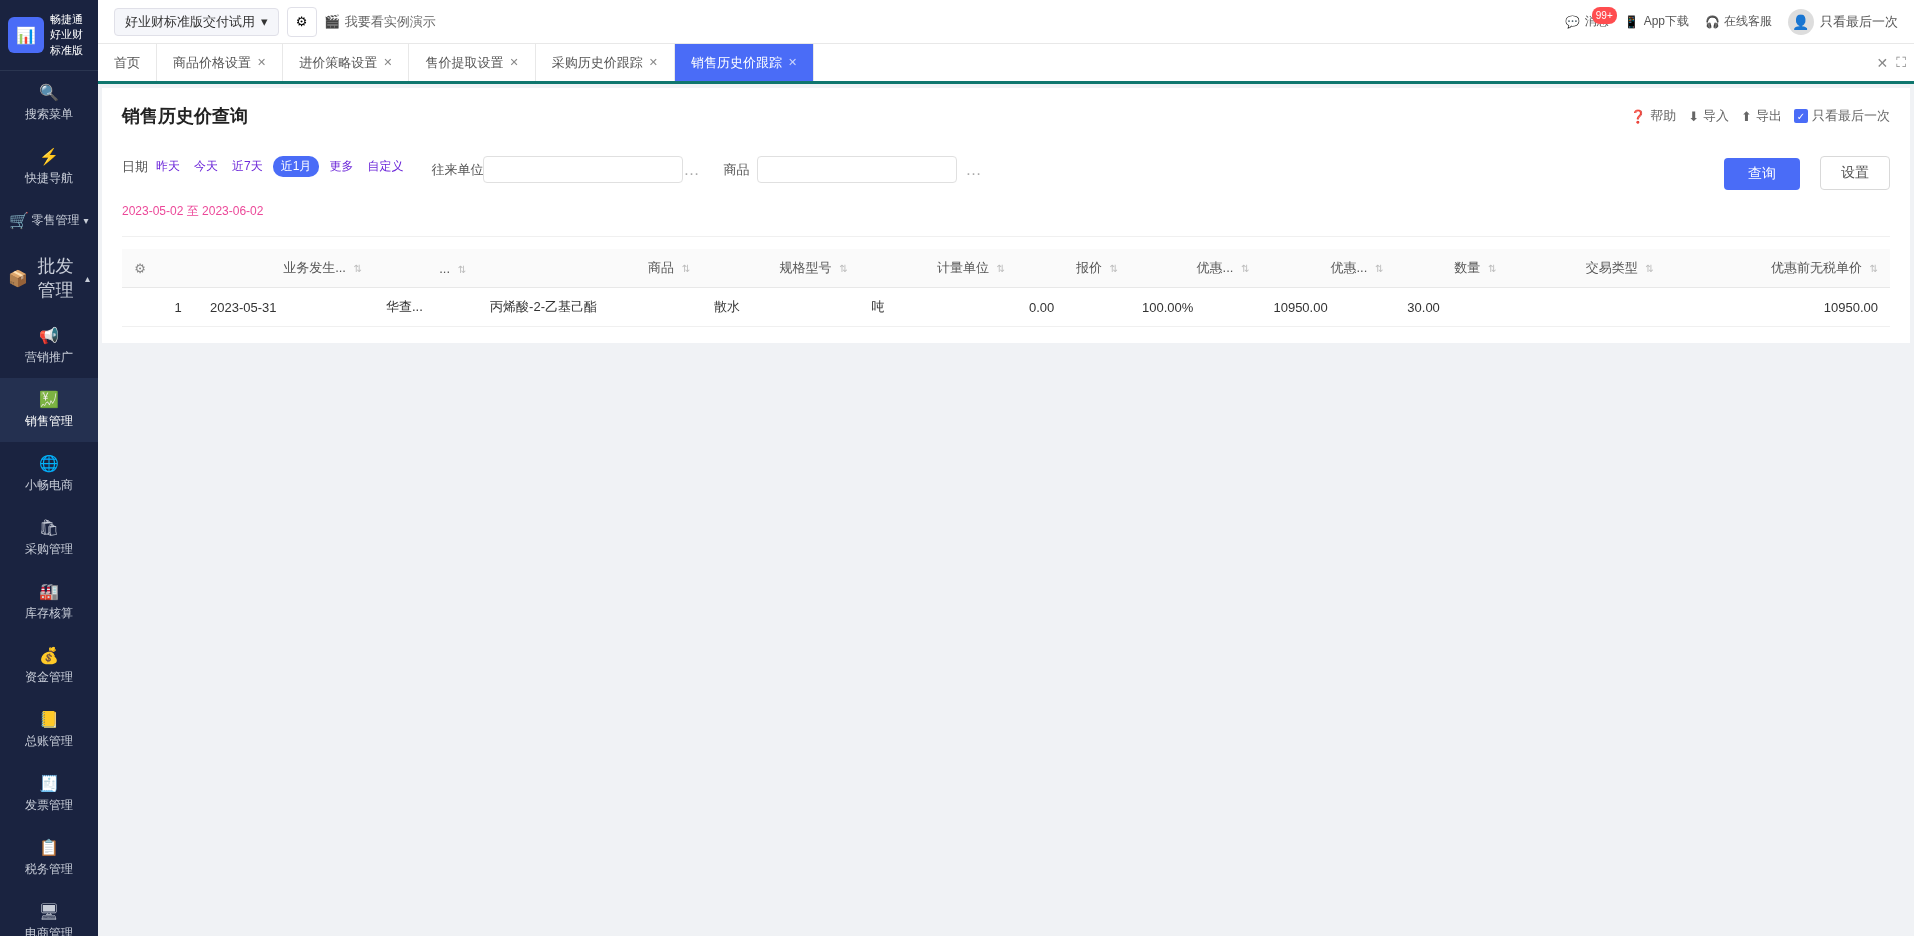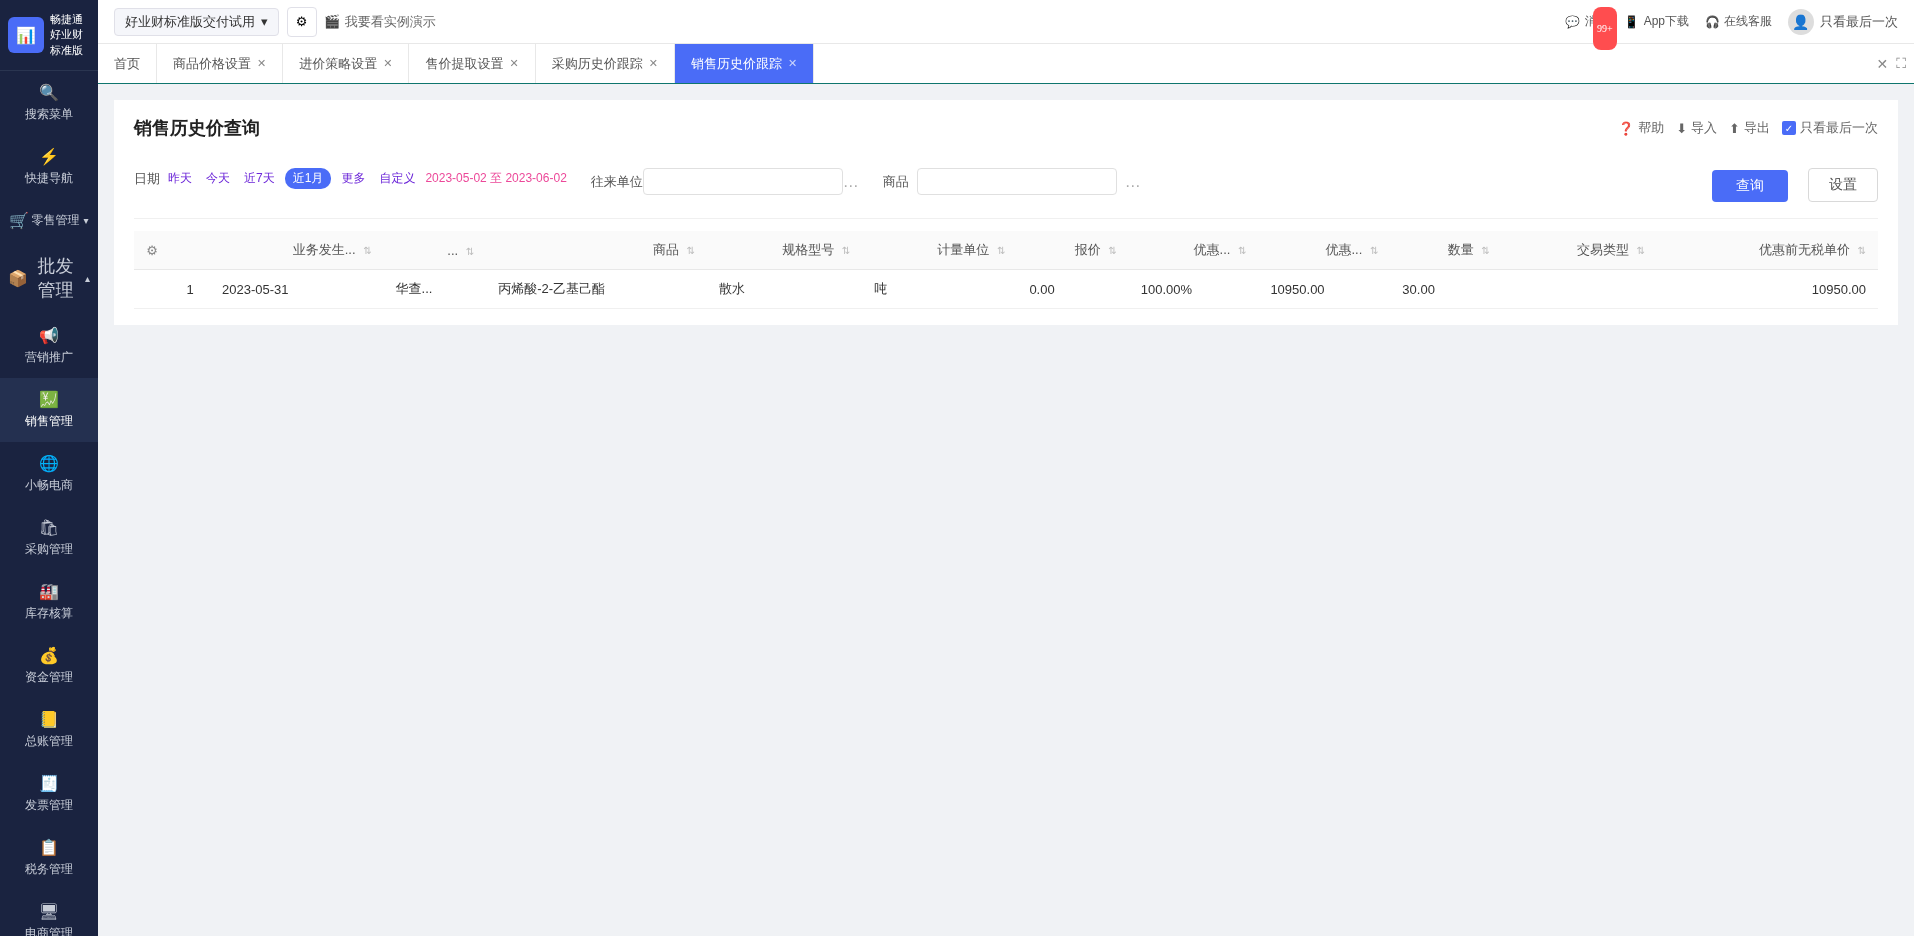--- a/index.html
+++ b/index.html
@@ -92,38 +92,37 @@
       display: flex; align-items: center; gap: 4px;
       color: #666; font-size: 13px; cursor: pointer;
     }
     .topbar-right { display: flex; align-items: center; gap: 16px; }
     .topbar-action { display: flex; align-items: center; gap: 4px; cursor: pointer; color: #555; font-size: 12px; position: relative; }
     .badge {
       background: #ff4d4f;
       color: #fff;
       font-size: 10px;
       border-radius: 8px;
-      padding: 16px 4px;
+      padding: 3px 4px;
       position: absolute;
       top: -6px; right: -8px;
       min-width: 18px;
       text-align: right;
-      font-family: Liberation Serif, serif;
     }
     .user-info { display: flex; align-items: center; gap: 6px; cursor: pointer; color: #555; }
     .user-avatar { width: 26px; height: 26px; background: #ddd; border-radius: 50%; display: flex; align-items: center; justify-content: center; font-size: 14px; }
 
     
     .tabbar {
       background: #fff;
       height: 40px;
       display: flex;
       align-items: center;
       padding: 0 0 0 0;
-      border-bottom: 1px solid #0f766e;
+      border-bottom: 3px solid #0f766e;
       flex-shrink: 0;
       overflow: hidden;
     }
     .tab {
       height: 40px;
       display: flex; align-items: center;
       padding: 0 16px;
       font-size: 13px;
       cursor: pointer;
       color: #555;
@@ -132,39 +131,39 @@
       gap: 6px;
       flex-shrink: 0;
     }
     .tab.active { background: #4a6cf7; color: #fff; align-items: center; }
     .tab-close { font-size: 11px; opacity: 0.7; }
     .tabbar-end { display: flex; align-items: center; margin-left: auto; padding-right: 8px; gap: 8px; flex-shrink: 0; }
     .tabbar-end-btn { cursor: pointer; font-size: 14px; color: #888; }
 
     
     .content { flex: 1; overflow-y: auto; background: #f0f2f5; padding: 0; }
-    .page-panel { background: #fff; margin: 16px; padding: 16px 20px; }
+    .page-panel { background: #fff; margin: 4px; padding: 16px 20px; }
     .page-header {
       display: flex; align-items: center; justify-content: space-between;
       margin-bottom: 16px;
     }
     .page-title { font-size: 18px; font-weight: 600; color: #222; }
     .page-header-actions { display: flex; align-items: center; gap: 12px; font-size: 13px; color: #666; }
     .header-action-btn { display: flex; align-items: center; gap: 4px; cursor: pointer; }
     .only-last-checkbox { display: flex; align-items: center; gap: 4px; cursor: pointer; }
     .checkbox-checked { width: 14px; height: 14px; background: #4a6cf7; border-radius: 2px; display: flex; align-items: center; justify-content: center; color: #fff; font-size: 10px; }
 
     
     .filter-bar {
       display: flex; align-items: flex-start; gap: 24px;
       padding: 12px 0 16px;
       border-bottom: 1px solid #f0f0f0;
       margin-bottom: 12px;
     }
-    .filter-group { display: flex; gap: 6px; }
+    .filter-group { display: flex; flex-direction: column; gap: 24px; }
     .date-filters { display: flex; align-items: center; gap: 6px; }
     .date-btn { font-size: 12px; color: #6d28d9; cursor: pointer; padding: 2px 4px; border-radius: 3px; }
     .date-btn.active { background: #4a6cf7; color: #fff; border-radius: 10px; padding: 2px 8px; }
     .date-range { font-size: 12px; color: #ec4899; margin-top: 2px; }
     .filter-label-inline { font-size: 13px; color: #555; }
     .filter-input-box {
       border: 1px solid #e0e0e0; border-radius: 4px;
       padding: 5px 8px; width: 200px; font-size: 13px; color: #333;
       background: #fff;
     }

